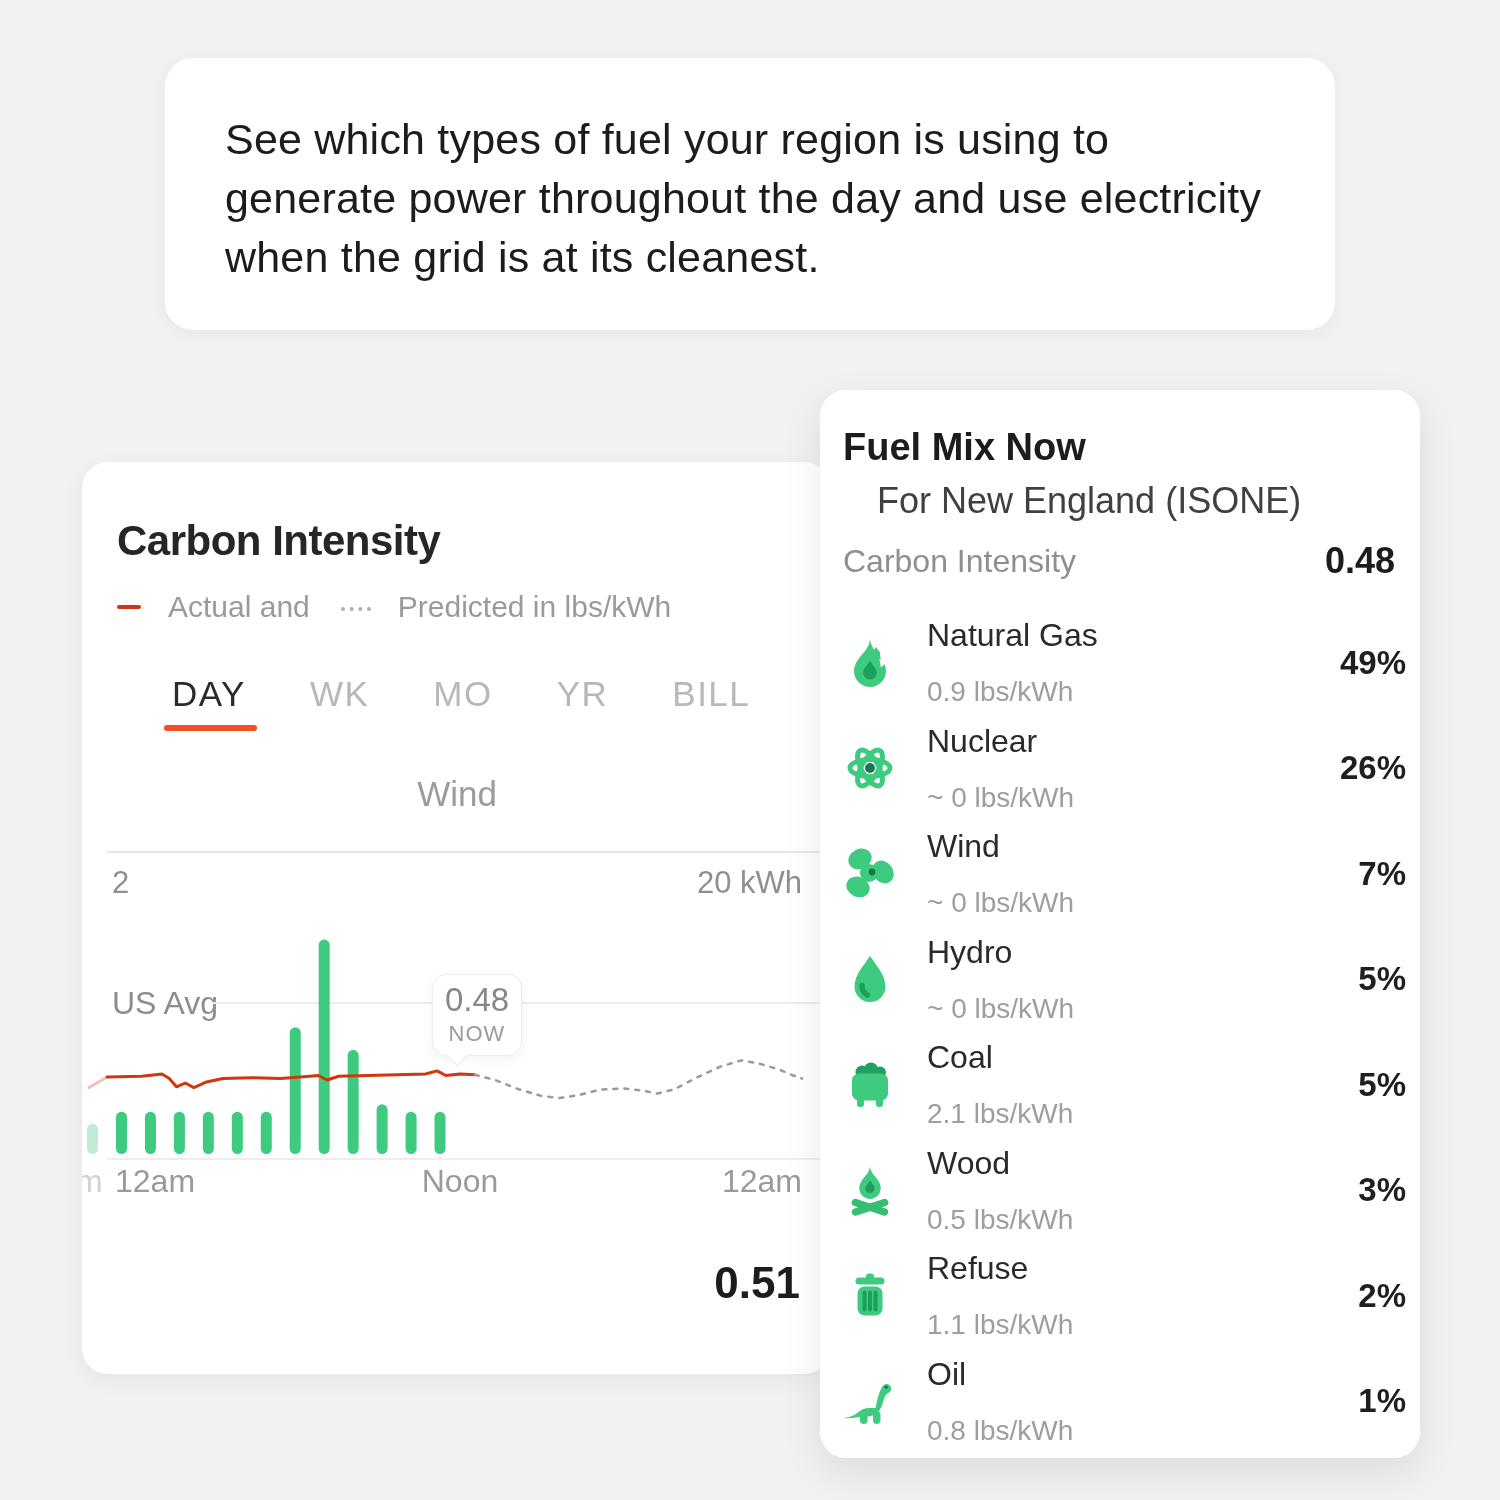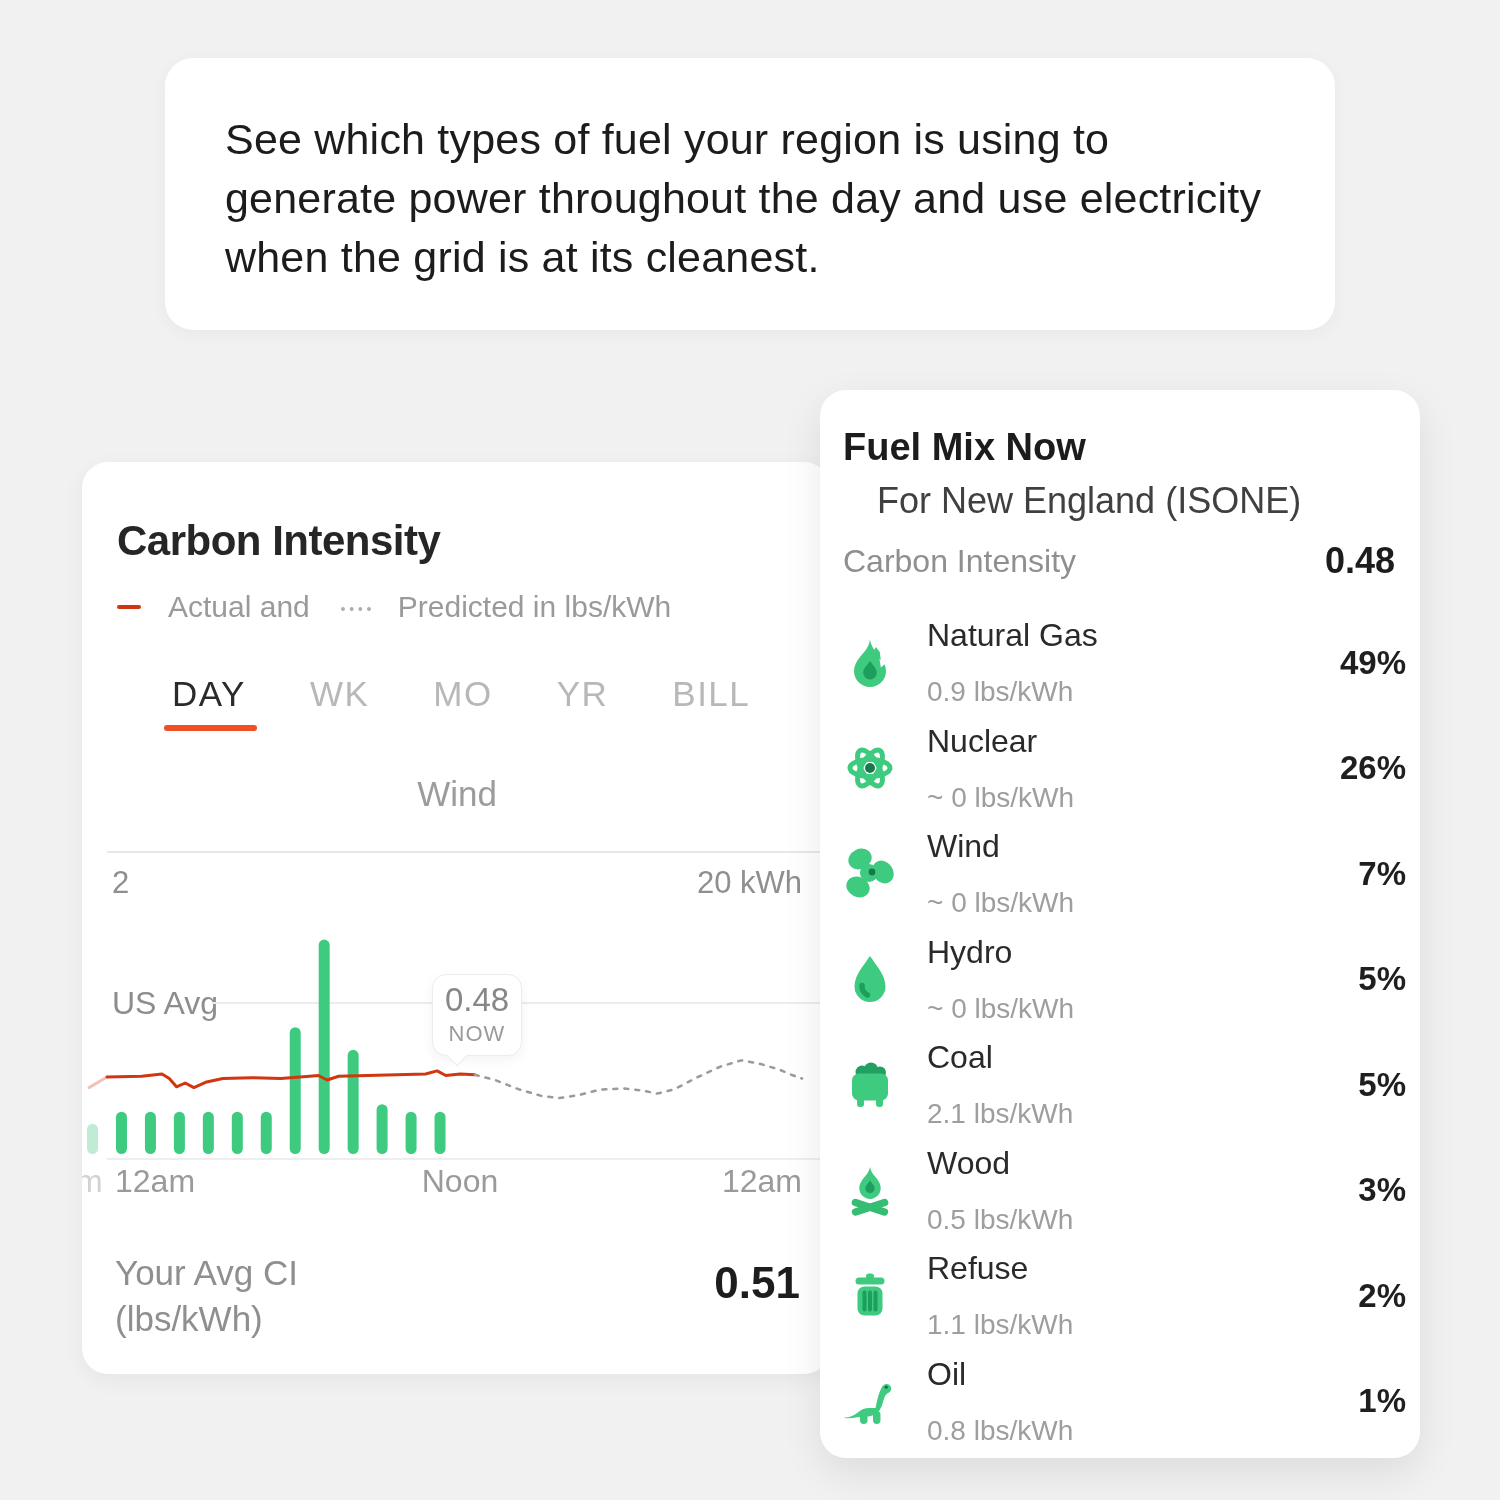--- a/index.html
+++ b/index.html
@@ -139,24 +139,20 @@
       <span class="tt-value">0.48</span>
       <span class="tt-label">NOW</span>
       <span class="tip"></span>
     </div>
 
     <span class="xtick xtick-edge">m</span>
     <span class="xtick xtick-0">12am</span>
     <span class="xtick xtick-1">Noon</span>
     <span class="xtick xtick-2">12am</span>
 
-    <div class="avg-block">
-      <div>Your Avg CI</div>
-      <div>(lbs/kWh)</div>
-    </div>
     <div class="avg-value">0.51</div>
   </div>
 
   <div class="fuel-card">
     <div class="fuel-title">Fuel Mix Now</div>
     <div class="fuel-subtitle">For New England (ISONE)</div>
 
     <div class="fuel-ci-row">
       <span class="fuel-ci-label">Carbon Intensity</span>
       <span class="fuel-ci-value">0.48</span>

